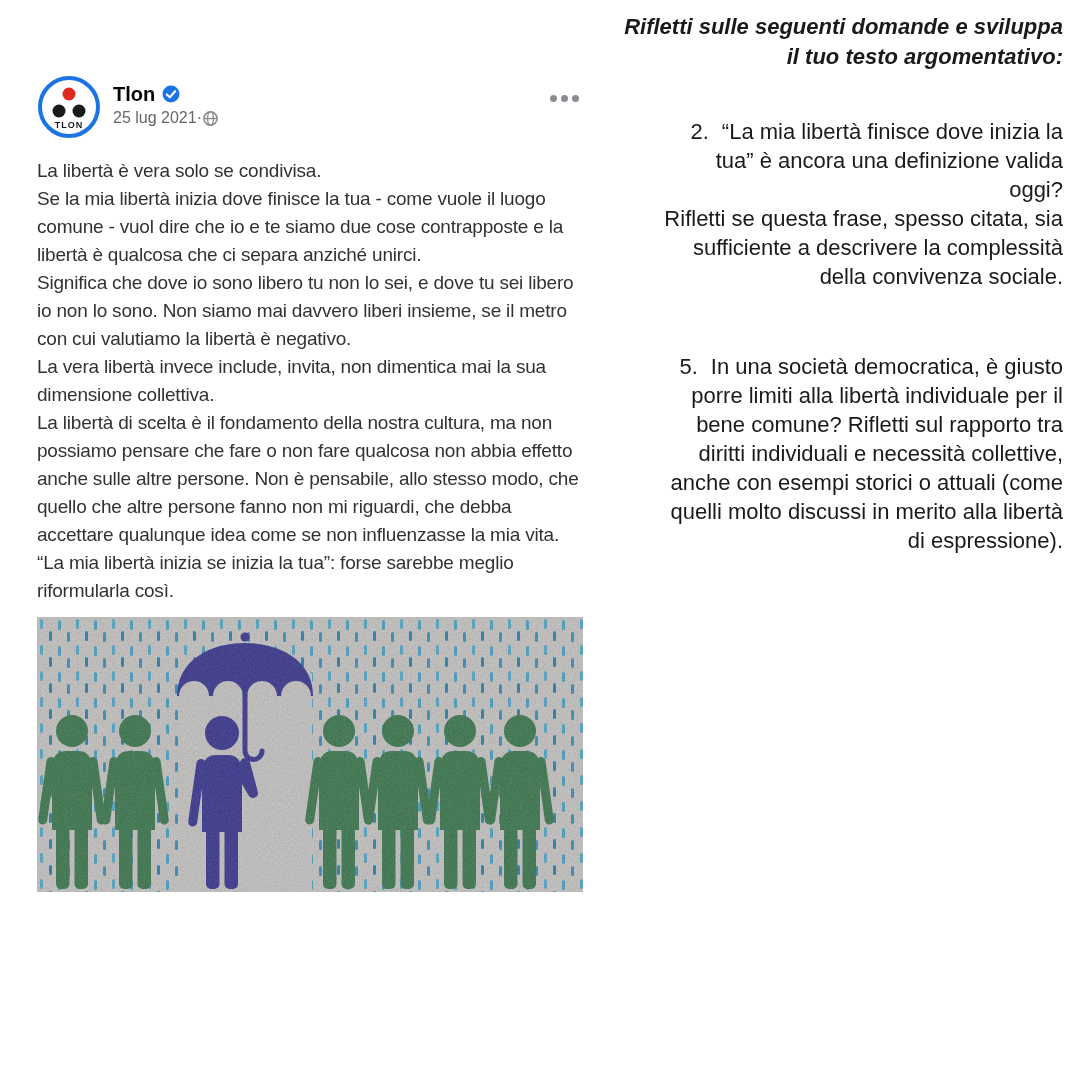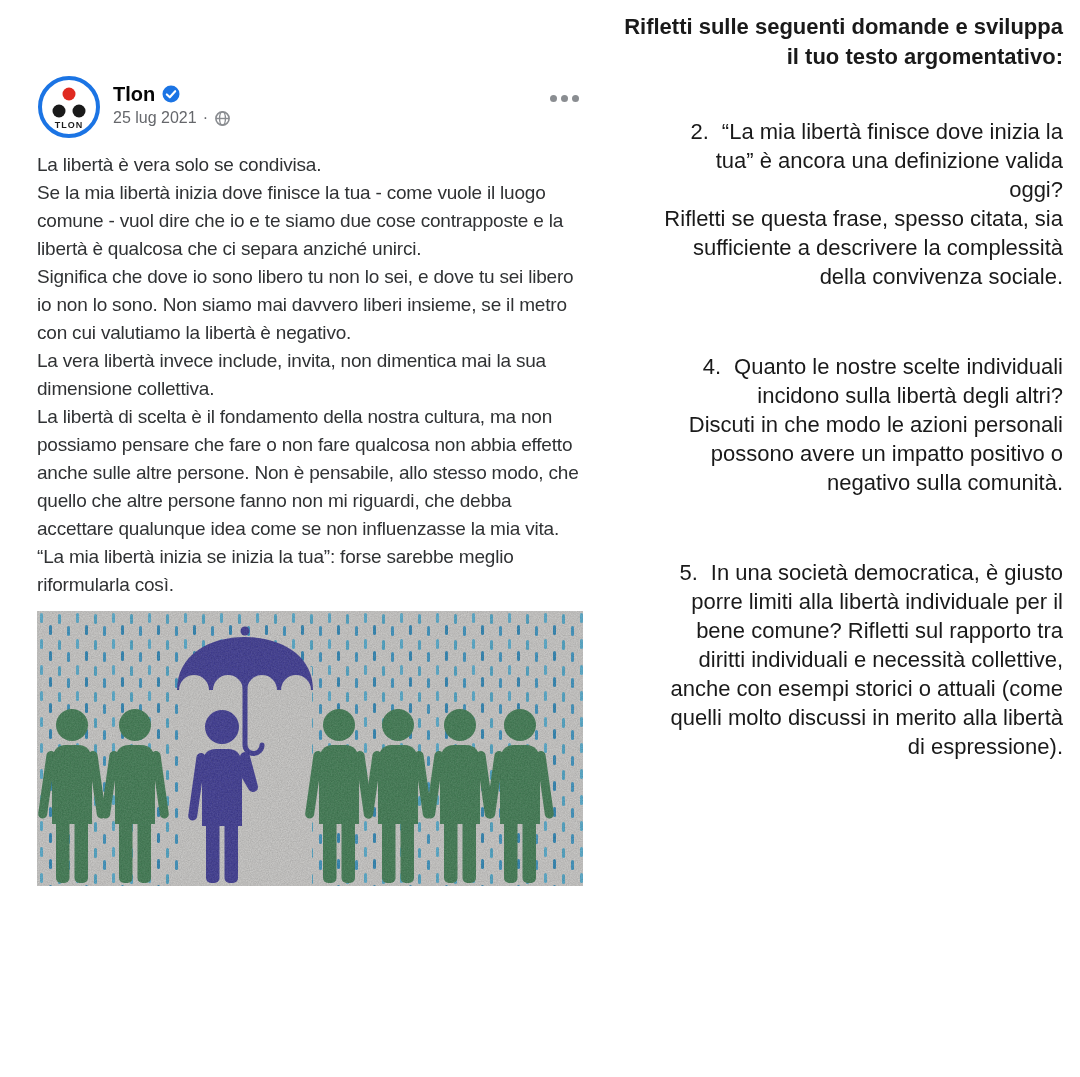--- a/index.html
+++ b/index.html
@@ -8,37 +8,37 @@
     font-family:"Liberation Sans", sans-serif; overflow:hidden;
   }
   
   .post { position:absolute; left:37px; top:75px; width:546px; }
   .post-header { display:flex; align-items:flex-start; position:relative; }
   .avatar { width:64px; height:64px; flex:0 0 auto; cursor:pointer; }
   .head-text { margin-left:12px; padding-top:8px; }
   .name-row { display:flex; align-items:center; gap:7px; }
   .author { font-size:20px; font-weight:bold; color:#050505; line-height:22px; cursor:pointer; }
   .badge { width:18px; height:18px; display:inline-block; }
-  .date-row { display:flex; align-items:center; gap:6px; margin-top:4px;
+  .date-row { display:flex; align-items:center; gap:0; margin-top:4px;
               font-size:16px; color:#65676b; }
   .menu { margin-left:auto; margin-top:16px; display:flex; gap:4px; padding:4px; cursor:pointer; }
   .menu i { width:7px; height:7px; border-radius:50%; background:#8a8d91; }
   .post-body {
-    margin-top:12px; font-size:19px; line-height:28px; letter-spacing:-0.2px;
+    margin-top:18px; font-size:19px; line-height:28px; letter-spacing:-0.2px;
     color:#303234; white-space:pre-line; width:546px;
   }
   .post-image { margin-top:12px; width:546px; height:275px; display:block; cursor:pointer; }
   
   .assignment {
     position:absolute; right:17px; top:12px; width:520px;
     text-align:right; color:#1a1a1a;
   }
   .assignment h1 {
     margin:0 0 16px 0; font-size:22px; line-height:30px; font-weight:bold;
-    white-space:pre-line; color:#1a1a1a;
+    white-space:pre-line; color:#1a1a1a;font-style:italic;
   }
   .q-list { display:flex; flex-direction:column; gap:32px; }
   .q { font-size:22px; line-height:29px; white-space:pre-line; }
   .qnum { margin-right:13px; }
 </style>
 </head>
 <body>
 
 <div class="canvas">
 
@@ -156,27 +156,20 @@
     <div class="q-list">
       <div class="q">
         <span class="qnum">2.</span><span>“La mia libertà finisce dove inizia la
 tua” è ancora una definizione valida
 oggi?
 Rifletti se questa frase, spesso citata, sia
 sufficiente a descrivere la complessità
 della convivenza sociale.</span>
       </div>
       <div class="q">
-        <span class="qnum">4.</span><span>Quanto le nostre scelte individuali
-incidono sulla libertà degli altri?
-Discuti in che modo le azioni personali
-possono avere un impatto positivo o
-negativo sulla comunità.</span>
-      </div>
-      <div class="q">
         <span class="qnum">5.</span><span>In una società democratica, è giusto
 porre limiti alla libertà individuale per il
 bene comune? Rifletti sul rapporto tra
 diritti individuali e necessità collettive,
 anche con esempi storici o attuali (come
 quelli molto discussi in merito alla libertà
 di espressione).</span>
       </div>
     </div>
   </div>

